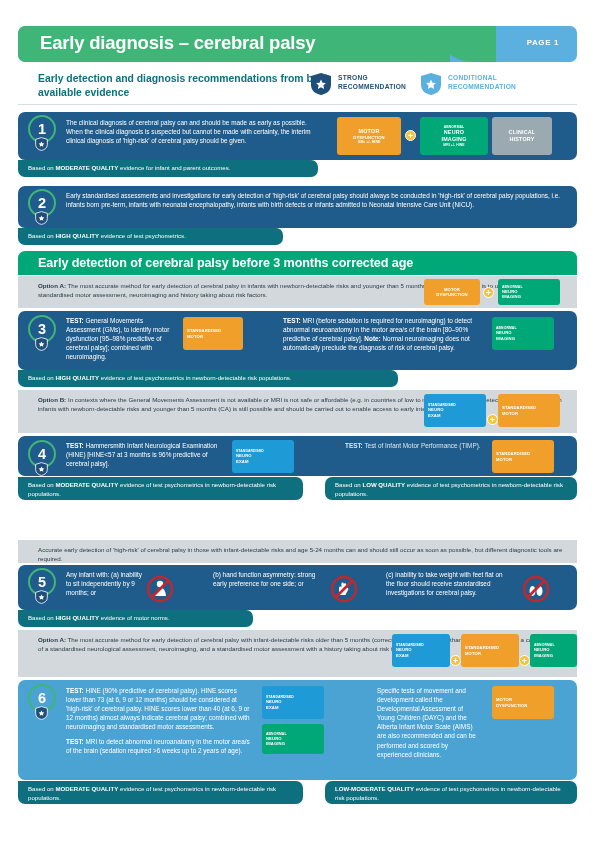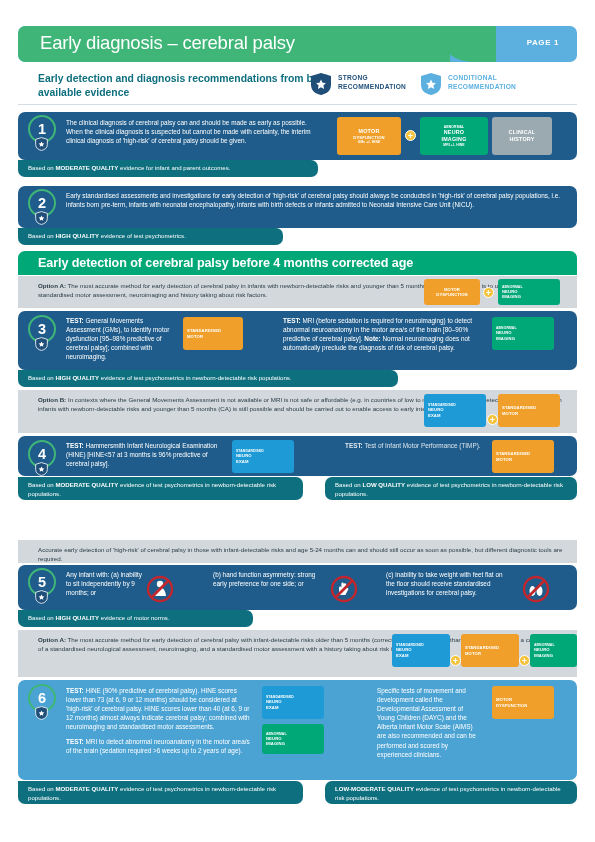--- a/index.html
+++ b/index.html
@@ -23,21 +23,21 @@
     background: #3FB678;
     border-top-left-radius: 7px; border-bottom-left-radius: 7px;
   }
   .header-green::after {
     content: ""; position: absolute; right: -46px; top: 0;
     width: 60px; height: 36px; background: #3FB678;
     border-radius: 0 0 0 70px;
   }
   .header-title {
     position: absolute; left: 22px; top: 6px;
-    font-size: 18.5px; font-weight: normal; color: #ffffff;
+    font-size: 18.5px; font-weight: bold; color: #ffffff;
     letter-spacing: -0.2px; z-index: 3;
   }
   .page-label {
     position: absolute; right: 18px; top: 12px;
     font-size: 8px; font-weight: bold; color: #ffffff;
     letter-spacing: 0.6px; z-index: 3; text-align: right;
   }
 
   
   .subhead {
@@ -183,21 +183,21 @@
   <svg class="num-shield" style="left:35px; top:211px;" viewBox="0 0 22 24">
     <path d="M11 1 L21 4 V13 C21 19 16 22 11 23 C6 22 1 19 1 13 V4 Z" fill="#1F4E79" stroke="#ffffff" stroke-width="1.4"></path>
     <path d="M11 7.5 l1.5 3.2 3.4.4 -2.5 2.4 .7 3.4 -3.1-1.7 -3.1 1.7 .7-3.4 -2.5-2.4 3.4-.4 Z" fill="#ffffff"></path>
   </svg>
   <div class="body-txt" style="left:66px; top:191px; width:500px;">Early standardised assessments and investigations for early detection of 'high-risk' of cerebral palsy should always be conducted in 'high-risk' of cerebral palsy populations, i.e. infants born pre-term, infants with neonatal encephalopathy, infants with birth defects or infants admitted to Neonatal Intensive Care Unit (NICU).</div>
 
   <div class="evidence" style="left:18px; top:228px; width:265px;">
     <span>Based on </span><b>HIGH QUALITY</b><span> evidence of test psychometrics.</span>
   </div>
 
-  <div class="section-bar" style="left:18px; top:251px; width:559px;">Early detection of cerebral palsy before 4 months corrected age</div>
+  <div class="section-bar" style="left:18px; top:251px; width:559px;">Early detection of cerebral palsy before 3 months corrected age</div>
   <div class="section-note" style="left:18px; top:276px; width:559px; height:32px;">
     <b>Option A:</b><span style="display:inline; max-width:330px;"> The most accurate method for early detection of cerebral palsy in infants with newborn-detectable risks and younger than 5 months corrected age (CA) is to use a combination of a standardised motor assessment, neuroimaging and history taking about risk factors.</span>
   </div>
   <div class="chip orange" style="left:424px; top:279px; width:56px; height:26px;">
     <span class="t2">MOTOR</span>
     <span class="t2">DYSFUNCTION</span>
   </div>
   <div class="plus" style="left:483px; top:287px;">+</div>
   <div class="chip teal" style="left:498px; top:279px; width:62px; height:26px; align-items:flex-start; padding-left:4px; text-align:left;">
     <span class="t3">ABNORMAL</span>

